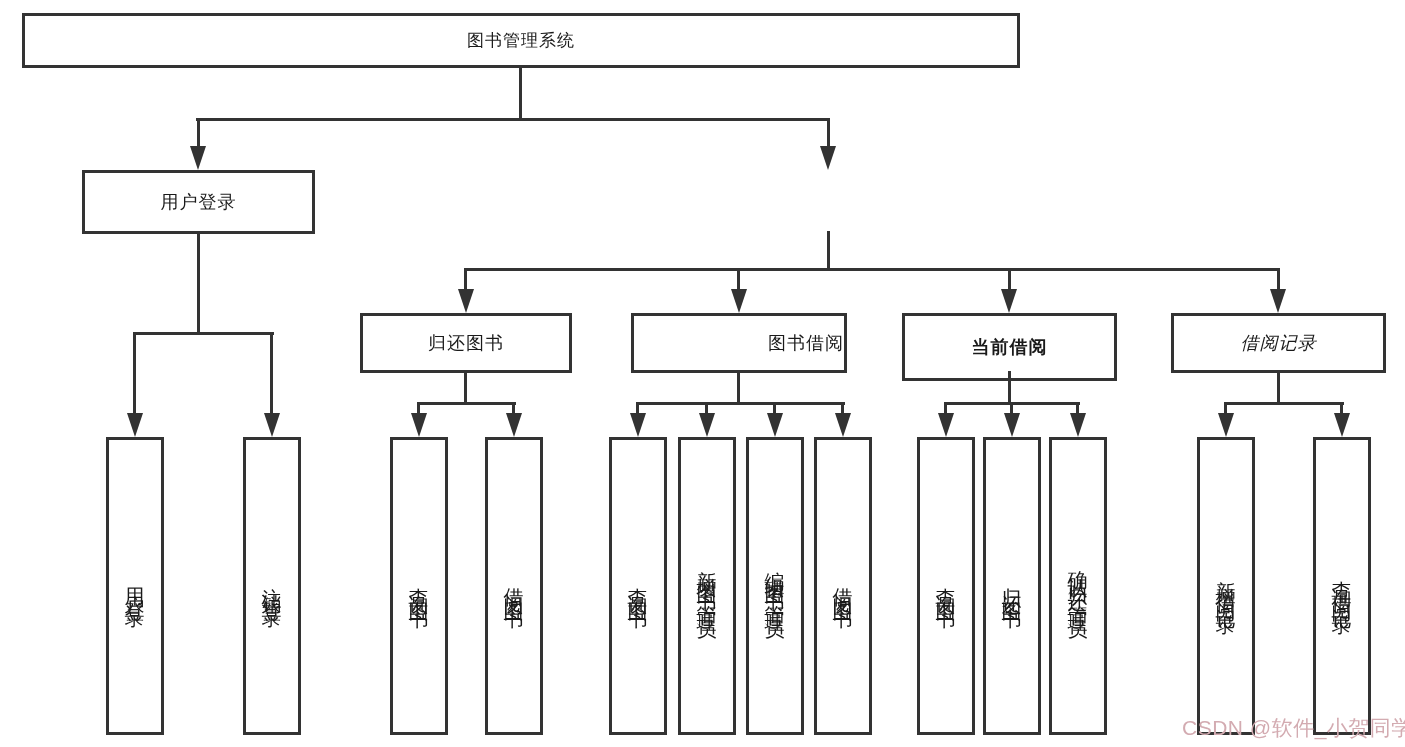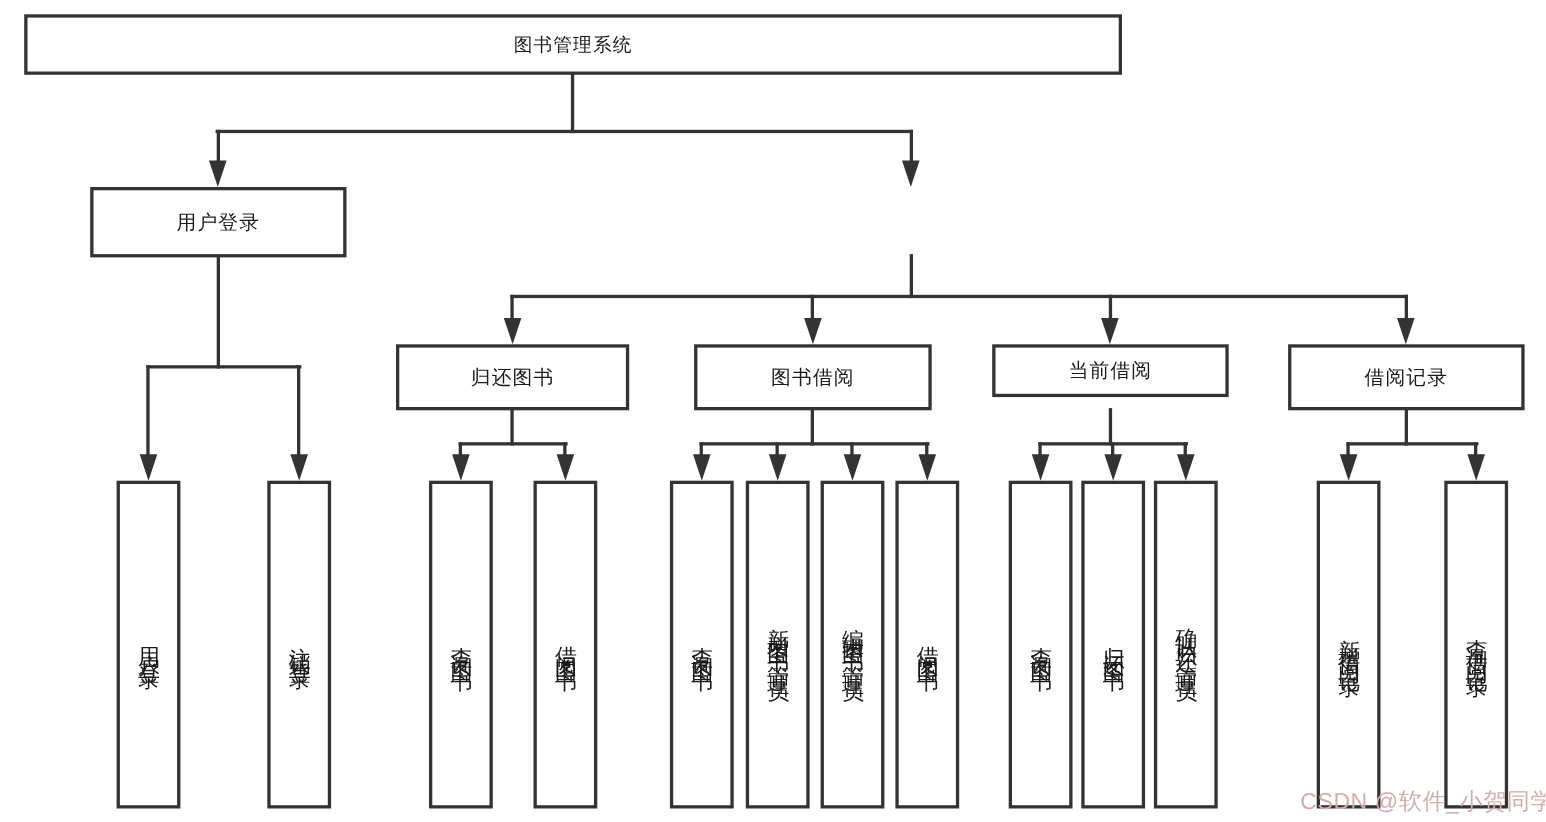--- a/index.html
+++ b/index.html
@@ -73,27 +73,27 @@
     <span>图书管理系统</span>
   </div>
 
   <div class="node" style="left:82px;top:170px;width:233px;height:64px;">
     <span>用户登录</span>
   </div>
 
   <div class="node" style="left:360px;top:313px;width:212px;height:60px;">
     <span>归还图书</span>
   </div>
-  <div class="node" style="left:631px;top:313px;width:216px;height:60px;">
+  <div class="node" style="left:631px;top:313px;width:216px;height:60px;justify-content:flex-end;">
     <span>图书借阅</span>
   </div>
-  <div class="node" style="left:902px;top:313px;width:215px;height:48px;">
+  <div class="node" style="left:902px;top:313px;width:215px;height:68px;font-weight:bold;">
     <span>当前借阅</span>
   </div>
-  <div class="node" style="left:1171px;top:313px;width:215px;height:60px;">
+  <div class="node" style="left:1171px;top:313px;width:215px;height:60px;font-style:italic;">
     <span>借阅记录</span>
   </div>
 
   <div class="leaf" style="left:106px;">
     <span class="vtext">用户登录</span>
   </div>
   <div class="leaf" style="left:243px;">
     <span class="vtext">注销登录</span>
   </div>
   <div class="leaf" style="left:390px;">

